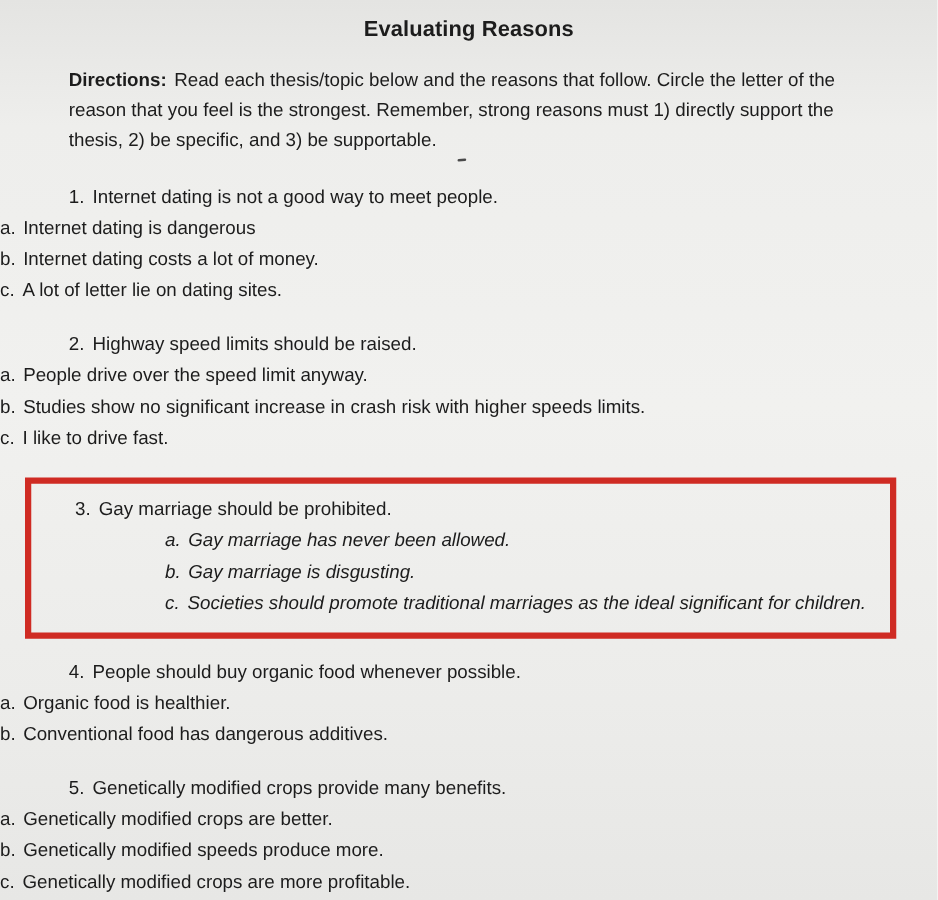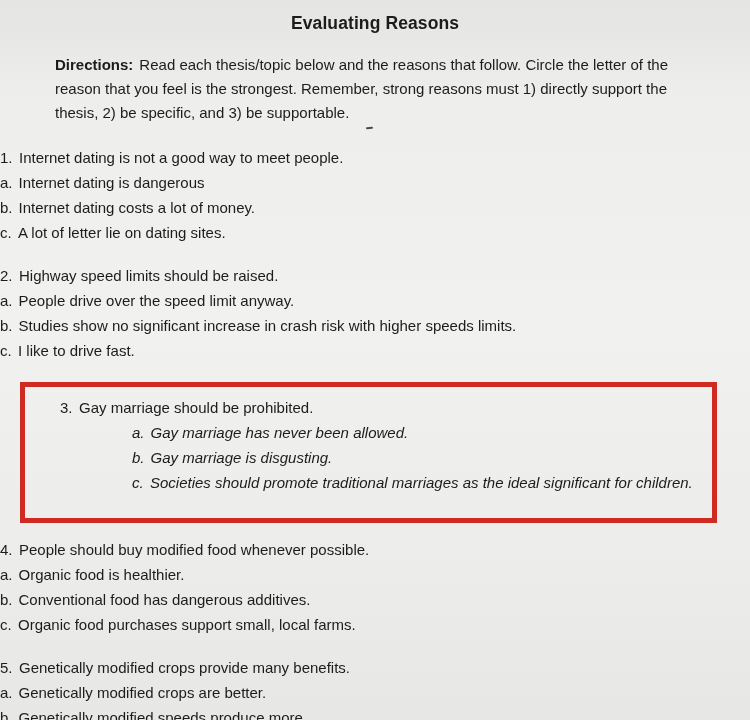--- a/index.html
+++ b/index.html
@@ -38,41 +38,42 @@
   }
   .items {
     margin-top: 21px;
   }
   .item {
     font-size: 15px;
     line-height: 24px;
     margin-bottom: 19px;
   }
   .thesis-line {
+    padding-left: 55px;
   }
   .num {
     display: inline-block;
     min-width: 13px;
     margin-right: 6px;
   }
   .reason-line {
     margin-top: 1px;
   }
   .letter {
     display: inline-block;
     min-width: 12px;
     margin-right: 6px;
   }
   .highlight-box {
     border: 5px solid var(--highlight-color, #cf2b23);
     margin: 12px 33px 15px 20px;
     padding: 9px 4px 7px 0;
   }
   .highlight-box .item {
-    margin-bottom: 16px;
+    margin-bottom: 4px;
   }
   .highlight-box .thesis-line {
     padding-left: 35px;
   }
   .highlight-box .reason-line {
     padding-left: 107px;
     font-style: italic;
   }
   .stray-mark {
     position: absolute;
@@ -142,30 +143,27 @@
           <span class="letter">b.</span><span>Gay marriage is disgusting.</span>
         </div>
         <div class="reason-line">
           <span class="letter">c.</span><span>Societies should promote traditional marriages as the ideal significant for children.</span>
         </div>
       </div>
     </div>
 
     <div class="item">
       <div class="thesis-line">
-        <span class="num">4.</span><span>People should buy modified food whenever possible.</span>
+        <span class="num">4.</span><span>People should buy organic food whenever possible.</span>
       </div>
       <div class="reason-line">
         <span class="letter">a.</span><span>Organic food is healthier.</span>
       </div>
       <div class="reason-line">
         <span class="letter">b.</span><span>Conventional food has dangerous additives.</span>
-      </div>
-      <div class="reason-line">
-        <span class="letter">c.</span><span>Organic food purchases support small, local farms.</span>
       </div>
     </div>
 
     <div class="item">
       <div class="thesis-line">
         <span class="num">5.</span><span>Genetically modified crops provide many benefits.</span>
       </div>
       <div class="reason-line">
         <span class="letter">a.</span><span>Genetically modified crops are better.</span>
       </div>

